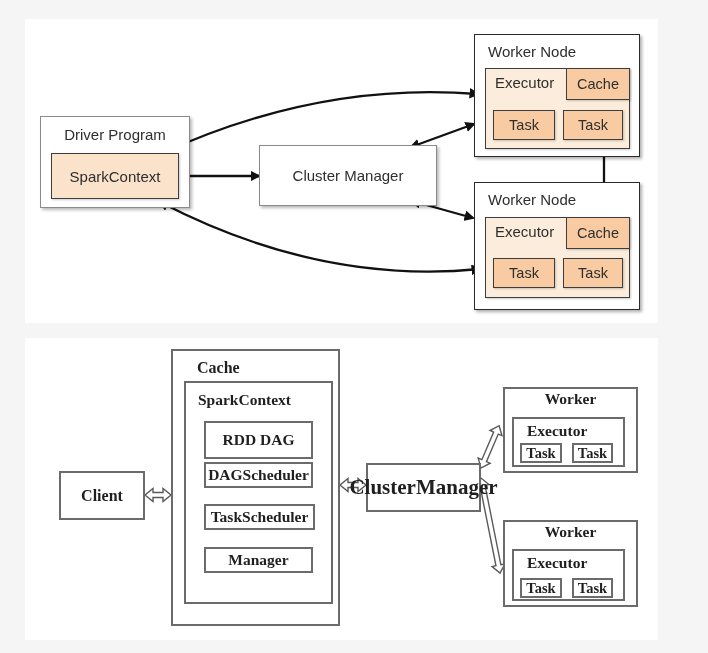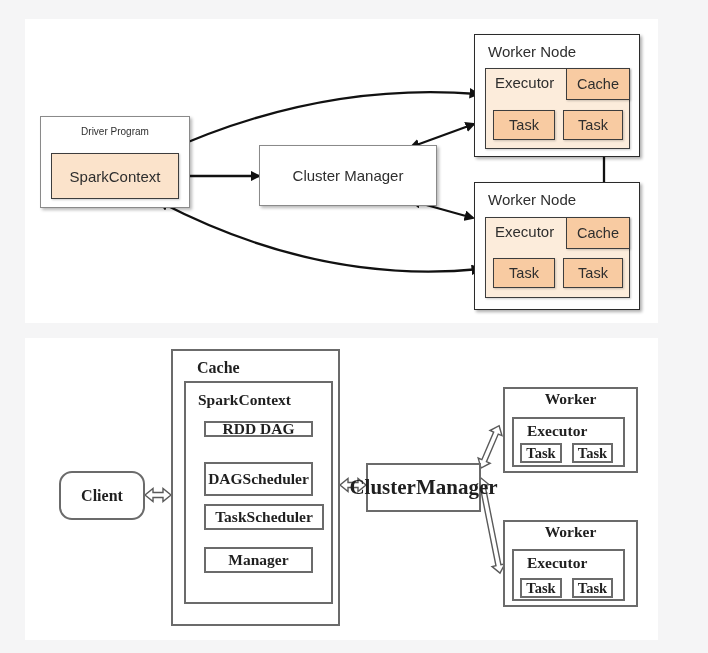--- a/index.html
+++ b/index.html
@@ -22,21 +22,21 @@
   .lbl{white-space:nowrap;}
 
   
   .t-main{border:1.6px solid var(--border-gray);box-shadow:2px 2px 3px rgba(0,0,0,.28);}
   .t-worker{border:1.6px solid #2b2b2b;box-shadow:2px 2px 3px rgba(0,0,0,.32);}
   .t-exec{background:var(--fill-light);border:1.5px solid var(--border-dark);box-shadow:1px 1px 2px rgba(0,0,0,.2);}
   .t-sub{background:var(--fill-dark);border:1.5px solid var(--border-dark);box-shadow:1px 1px 2px rgba(0,0,0,.2);
          display:flex;align-items:center;justify-content:center;font-size:14.5px;}
   .t-sc{background:var(--fill-mid);border:1.5px solid var(--border-dark);box-shadow:1px 1px 2px rgba(0,0,0,.2);
         display:flex;align-items:center;justify-content:center;font-size:15px;}
-  .t-title{font-size:10px;padding:9px 0 0 0;text-align:center;}
+  .t-title{font-size:15px;padding:9px 0 0 0;text-align:center;}
   .t-wtitle{font-size:15px;padding:8px 0 0 13px;text-align:left;}
   .t-etitle{font-size:15px;padding:5px 0 0 9px;text-align:left;}
   .t-cm{display:flex;align-items:center;justify-content:center;font-size:15px;}
 
   
   .s-box{border:2px solid var(--scan-border);background:#fff;color:var(--scan-text);
          font-family:"Liberation Serif", serif;font-weight:600;}
   .s-center{display:flex;align-items:center;justify-content:center;}
   .s-title{font-size:16px;padding:8px 0 0 24px;font-family:"Liberation Serif", serif;font-weight:600;color:var(--scan-text);}
   .s-title2{font-size:15.5px;padding:8px 0 0 12px;}
@@ -114,37 +114,37 @@
 
   <svg class="overlay" width="633" height="302" viewBox="0 0 633 302">
     <g fill="#ffffff" stroke="#5a5a5a" stroke-width="1.4" stroke-linejoin="miter">
       <path transform="translate(120,157)" d="M8,-2.5 L8,-6.5 L0,0 L8,6.5 L8,2.5 L18,2.5 L18,6.5 L26,0 L18,-6.5 L18,-2.5 Z"></path>
       <path transform="translate(315,147)" d="M8,-2.5 L8,-6.5 L0,0 L8,6.5 L8,2.5 L18,2.5 L18,6.5 L26,0 L18,-6.5 L18,-2.5 Z"></path>
       <path transform="translate(456,130) rotate(-66.8)" d="M8,-2.5 L8,-6.5 L0,0 L8,6.5 L8,2.5 L38,2.5 L38,6.5 L46,0 L38,-6.5 L38,-2.5 Z"></path>
       <path transform="translate(456,140) rotate(78.7)" d="M8,-2.5 L8,-6.5 L0,0 L8,6.5 L8,2.5 L89,2.5 L89,6.5 L97,0 L89,-6.5 L89,-2.5 Z"></path>
     </g>
   </svg>
 
-  <div class="box s-box s-center" style="left:34px;top:133px;width:86px;height:49px;font-size:16px;border-radius:13px;">
+  <div class="box s-box s-center" style="left:34px;top:133px;width:86px;height:49px;font-size:16px;">
     <span class="lbl">Client</span>
   </div>
 
   <div class="box s-box" style="left:146px;top:11px;width:169px;height:277px;">
     <div class="s-title lbl">Cache</div>
   </div>
   <div class="box s-box" style="left:159px;top:43px;width:149px;height:223px;">
     <div class="s-title2 lbl">SparkContext</div>
   </div>
-  <div class="box s-box s-center s-item" style="left:179px;top:83px;width:109px;height:16px;">
+  <div class="box s-box s-center s-item" style="left:179px;top:83px;width:109px;height:38px;">
     <span class="lbl">RDD DAG</span>
   </div>
-  <div class="box s-box s-center s-item" style="left:179px;top:124px;width:109px;height:34px;text-align:right;">
+  <div class="box s-box s-center s-item" style="left:179px;top:124px;width:109px;height:26px;text-align:right;">
     <span class="lbl">DAGScheduler</span>
   </div>
-  <div class="box s-box s-center s-item" style="left:179px;top:166px;width:120px;height:26px;">
+  <div class="box s-box s-center s-item" style="left:179px;top:166px;width:111px;height:26px;">
     <span class="lbl">TaskScheduler</span>
   </div>
   <div class="box s-box s-center s-item" style="left:179px;top:209px;width:109px;height:26px;">
     <span class="lbl">Manager</span>
   </div>
 
   <div class="box s-box s-center" style="left:341px;top:125px;width:115px;height:49px;font-size:21px;">
     <span class="lbl">ClusterManager</span>
   </div>
 

